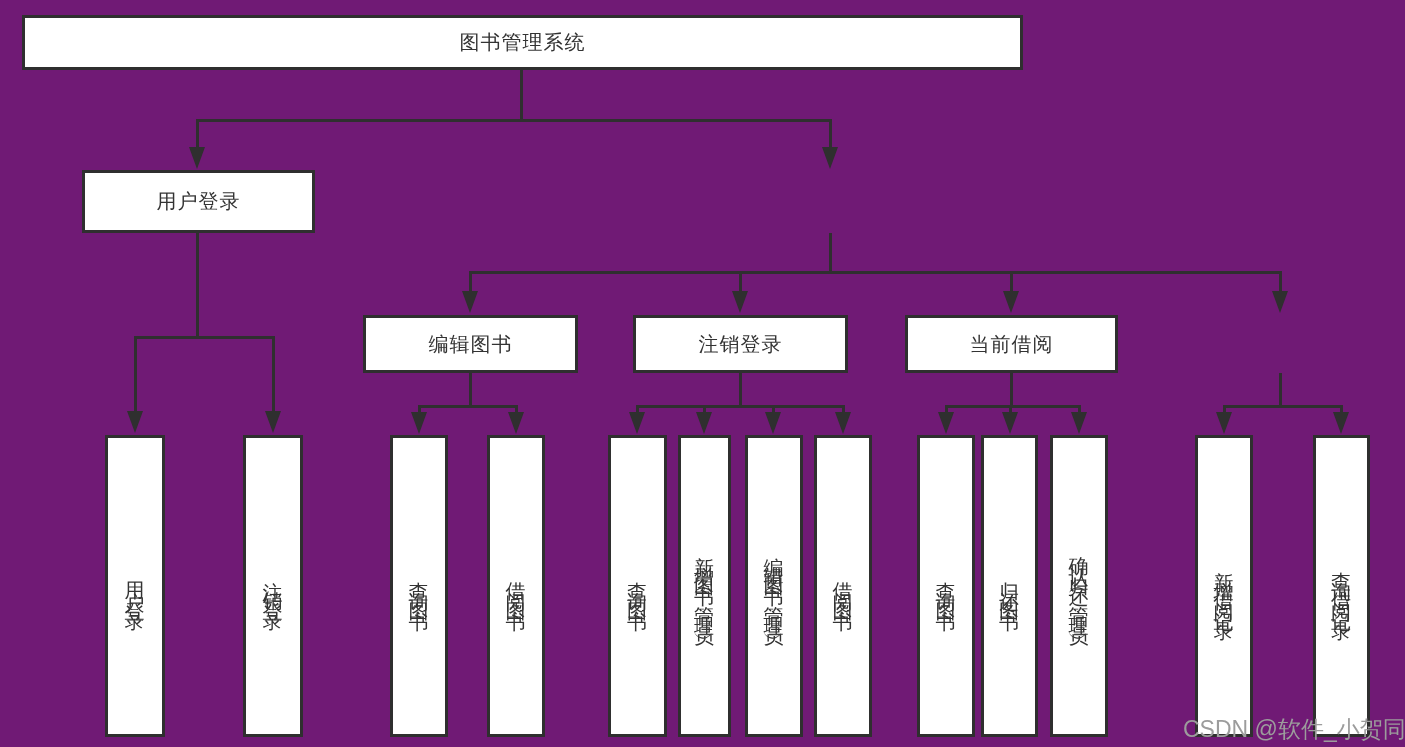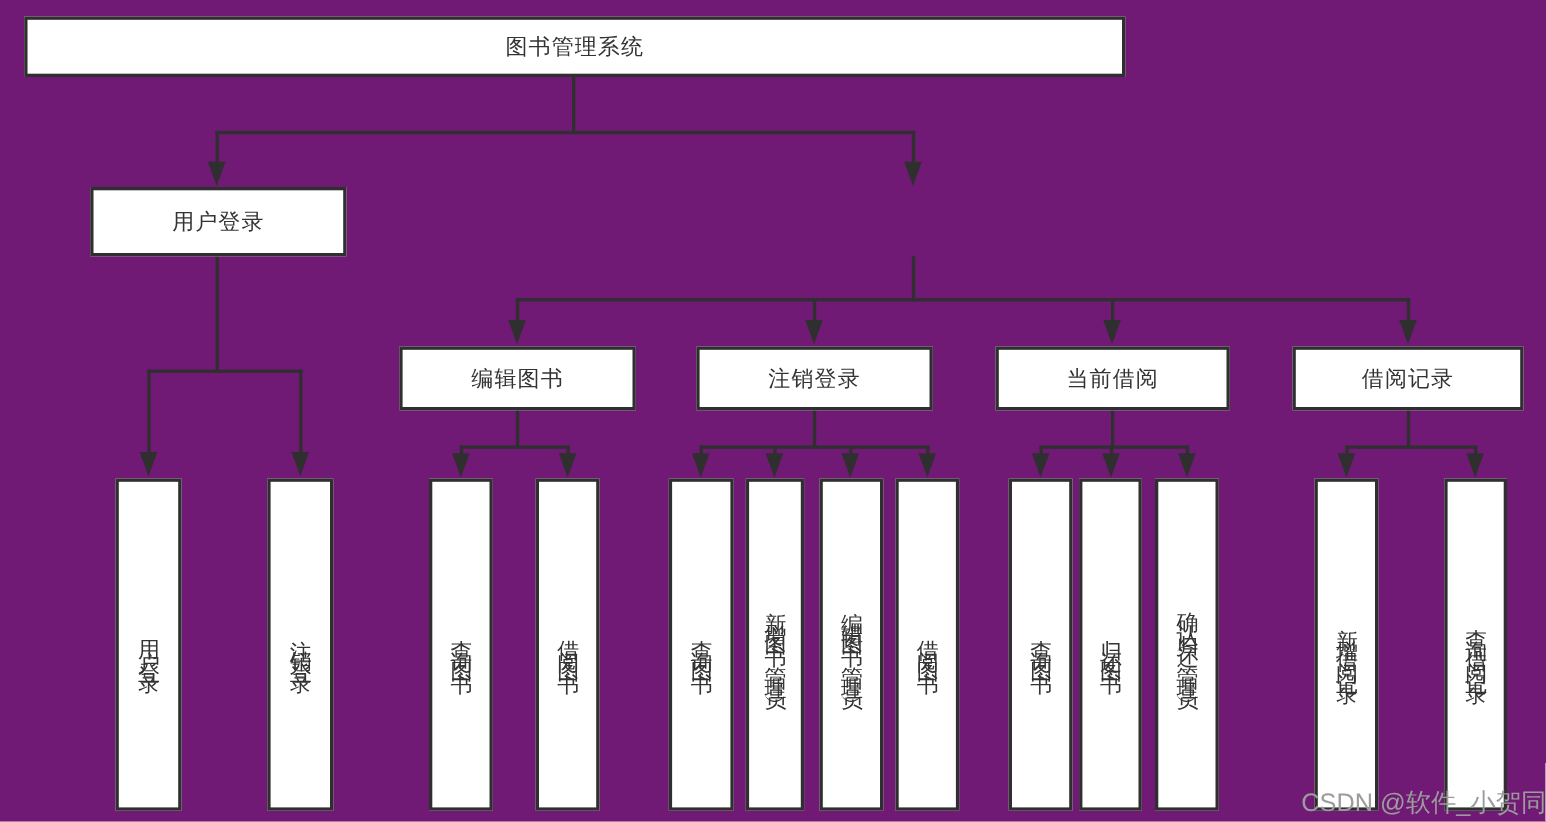--- a/index.html
+++ b/index.html
@@ -123,23 +123,20 @@
 
   <div class="node" style="left:363px;top:315px;width:215px;height:58px;">
     <span>编辑图书</span>
   </div>
   <div class="node" style="left:633px;top:315px;width:215px;height:58px;">
     <span>注销登录</span>
   </div>
   <div class="node" style="left:905px;top:315px;width:213px;height:58px;">
     <span>当前借阅</span>
   </div>
-  <div class="node" style="left:1175px;top:315px;width:210px;height:58px;">
-    <span>借阅记录</span>
-  </div>
 
   <div class="node leaf" style="left:105px;top:435px;width:60px;height:302px;">
     <span>用户登录</span>
   </div>
   <div class="node leaf" style="left:243px;top:435px;width:60px;height:302px;">
     <span>注销登录</span>
   </div>
 
   <div class="node leaf" style="left:390px;top:435px;width:58px;height:302px;">
     <span>查询图书</span>

